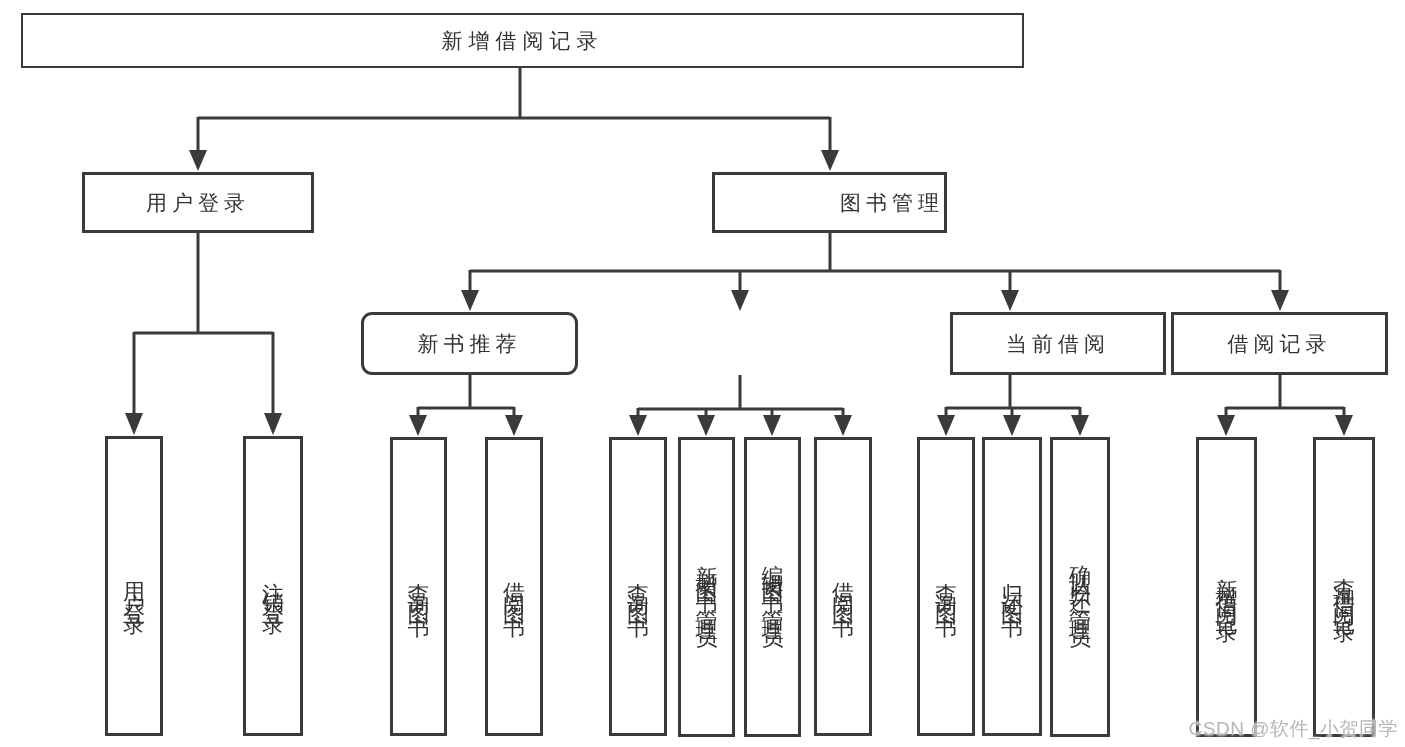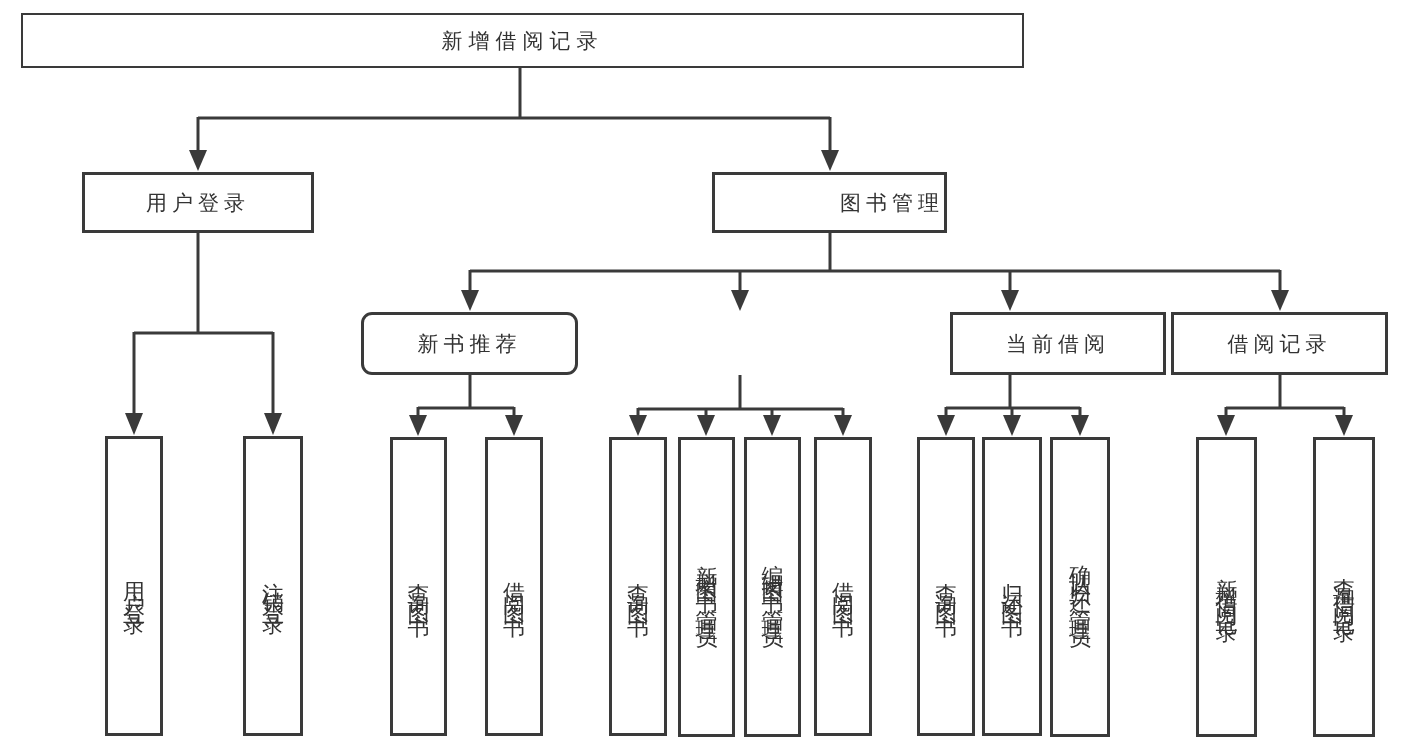--- a/index.html
+++ b/index.html
@@ -210,14 +210,15 @@
     <span>确认归还（管理员）</span>
   </div>
 
   <div class="node vbox long" style="left:1196px; top:437px; width:61px; height:300px;">
     <span>新增借阅记录</span>
   </div>
   <div class="node vbox long" style="left:1313px; top:437px; width:62px; height:300px;">
     <span>查询借阅记录</span>
   </div>
 
+  <div class="watermark">CSDN @软件_小贺同学</div>
 
 </div>
 
 </body></html>

